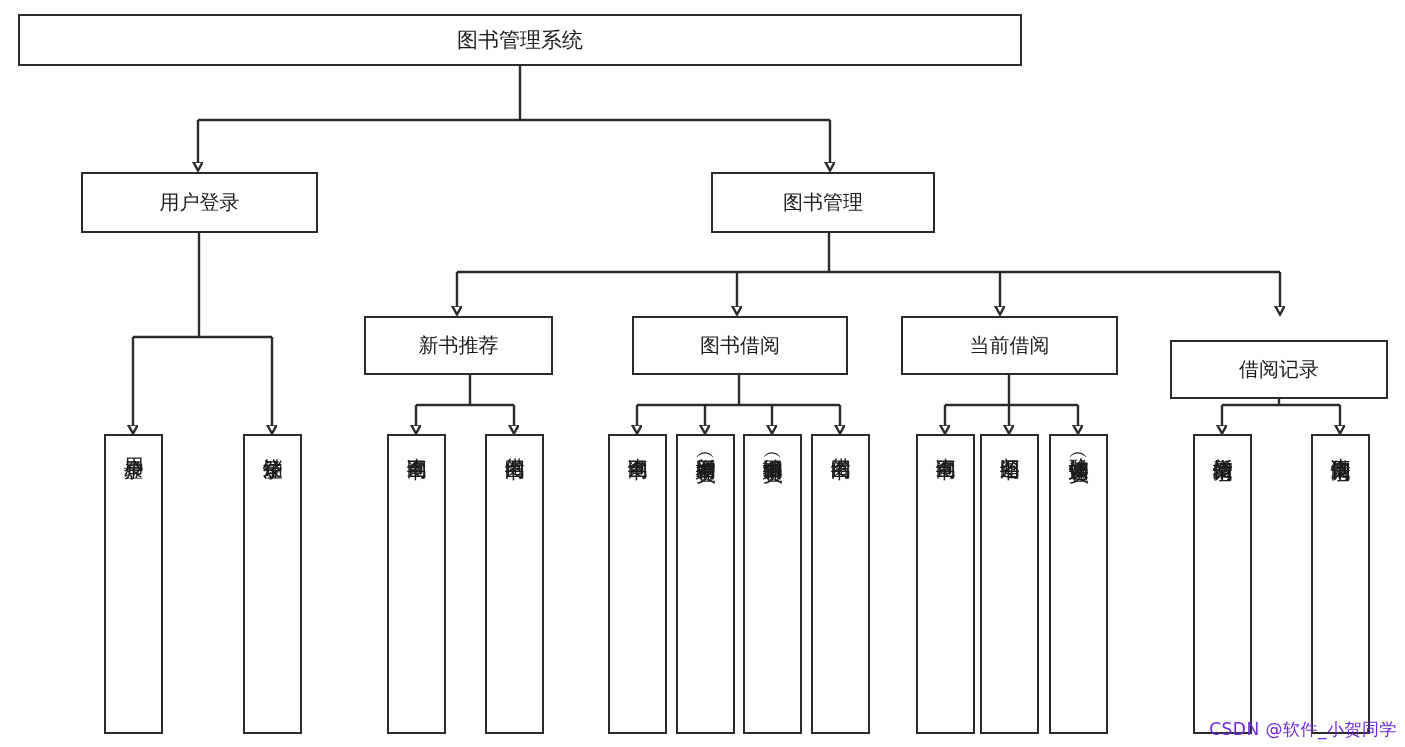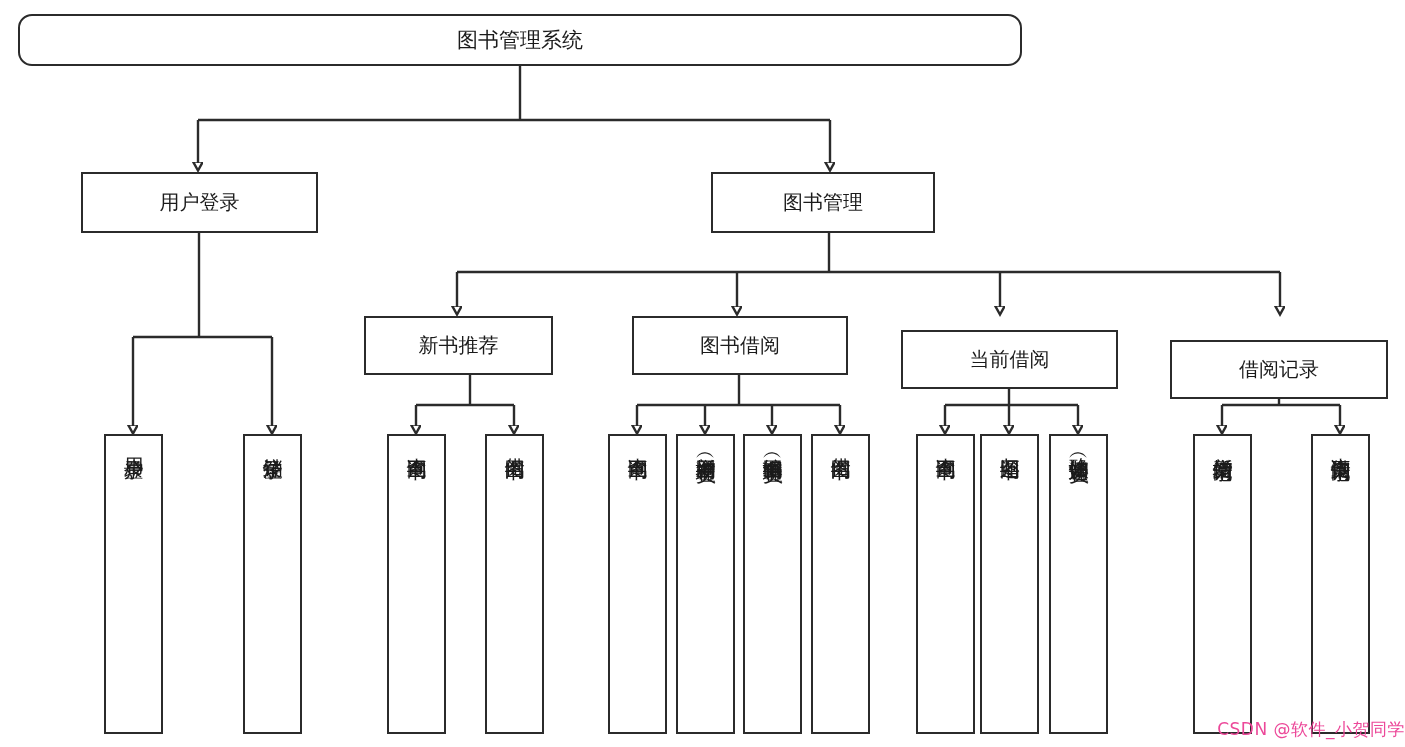--- a/index.html
+++ b/index.html
@@ -22,21 +22,20 @@
     box-sizing: border-box;
     border: 2px solid #2b2b2b;
     background: #ffffff;
     display: flex;
     align-items: center;
     justify-content: center;
     color: #1b1b1b;
   }
   .node.root {
     font-size: 21px;
-    border-radius: 14px;
   }
   .node.lvl1 {
     font-size: 20px;
   }
   .node.lvl2 {
     font-size: 20px;
   }
   .node.leaf {
     font-size: 20px;
     writing-mode: vertical-rl;
@@ -60,24 +59,24 @@
     height: 747px;
     pointer-events: none;
   }
   svg.links path, svg.links line {
     stroke: #2b2b2b;
     stroke-width: 2.4;
     fill: none;
   }
   .watermark {
     position: absolute;
-    right: 0;
+    right: 8px;
     bottom: 6px;
     font-size: 17px;
-    color: #ec4899;
+    color: #6d28d9;
     white-space: nowrap;
     letter-spacing: 0.5px;
   }
 </style>
 </head>
 <body>
 
 <div id="canvas">
 
   <svg class="links" viewBox="0 0 1405 747">
@@ -144,21 +143,21 @@
   </div>
 
   <div class="node lvl2" style="left:364px; top:316px; width:189px; height:59px;">
     <span>新书推荐</span>
   </div>
 
   <div class="node lvl2" style="left:632px; top:316px; width:216px; height:59px;">
     <span>图书借阅</span>
   </div>
 
-  <div class="node lvl2" style="left:901px; top:316px; width:217px; height:59px;margin-top:14px;">
+  <div class="node lvl2" style="left:901px; top:316px; width:217px; height:59px;">
     <span>当前借阅</span>
   </div>
 
   <div class="node lvl2" style="left:1170px; top:316px; width:218px; height:59px;margin-top:24px;">
     <span>借阅记录</span>
   </div>
 
   <div class="node leaf" style="left:104px; top:434px; width:59px; height:300px;">
     <span class="vlabel">用户登录</span>
   </div>

